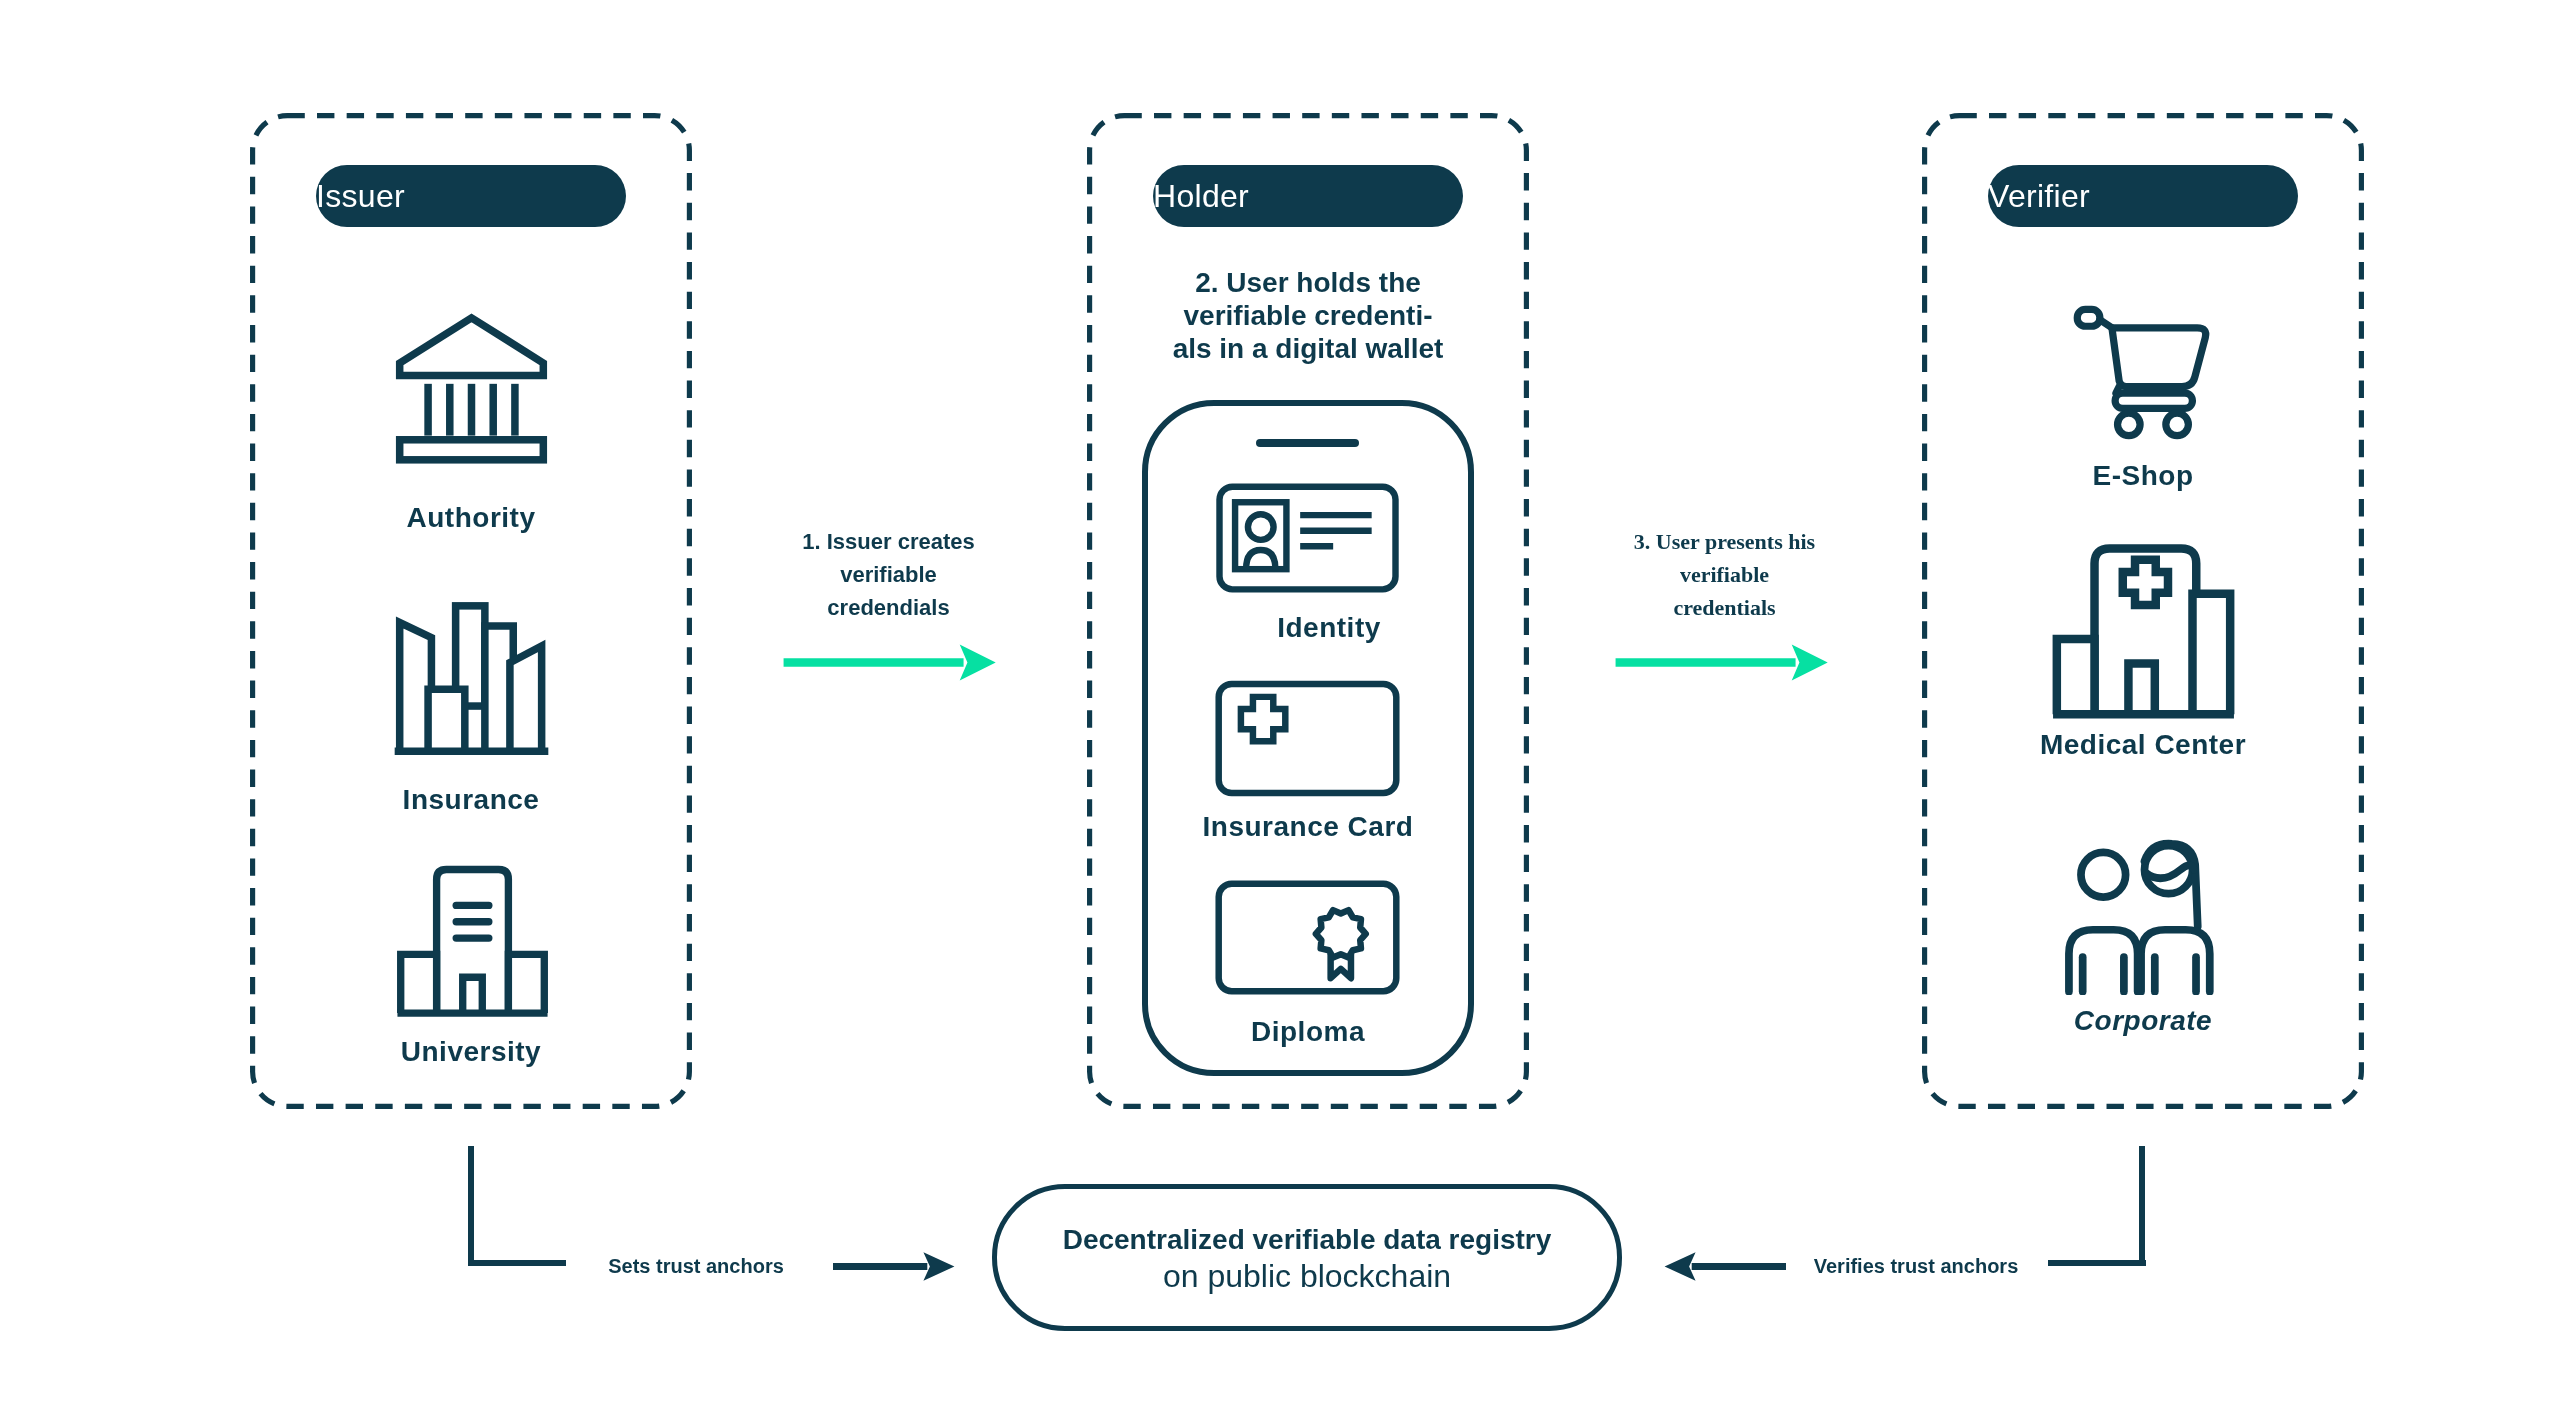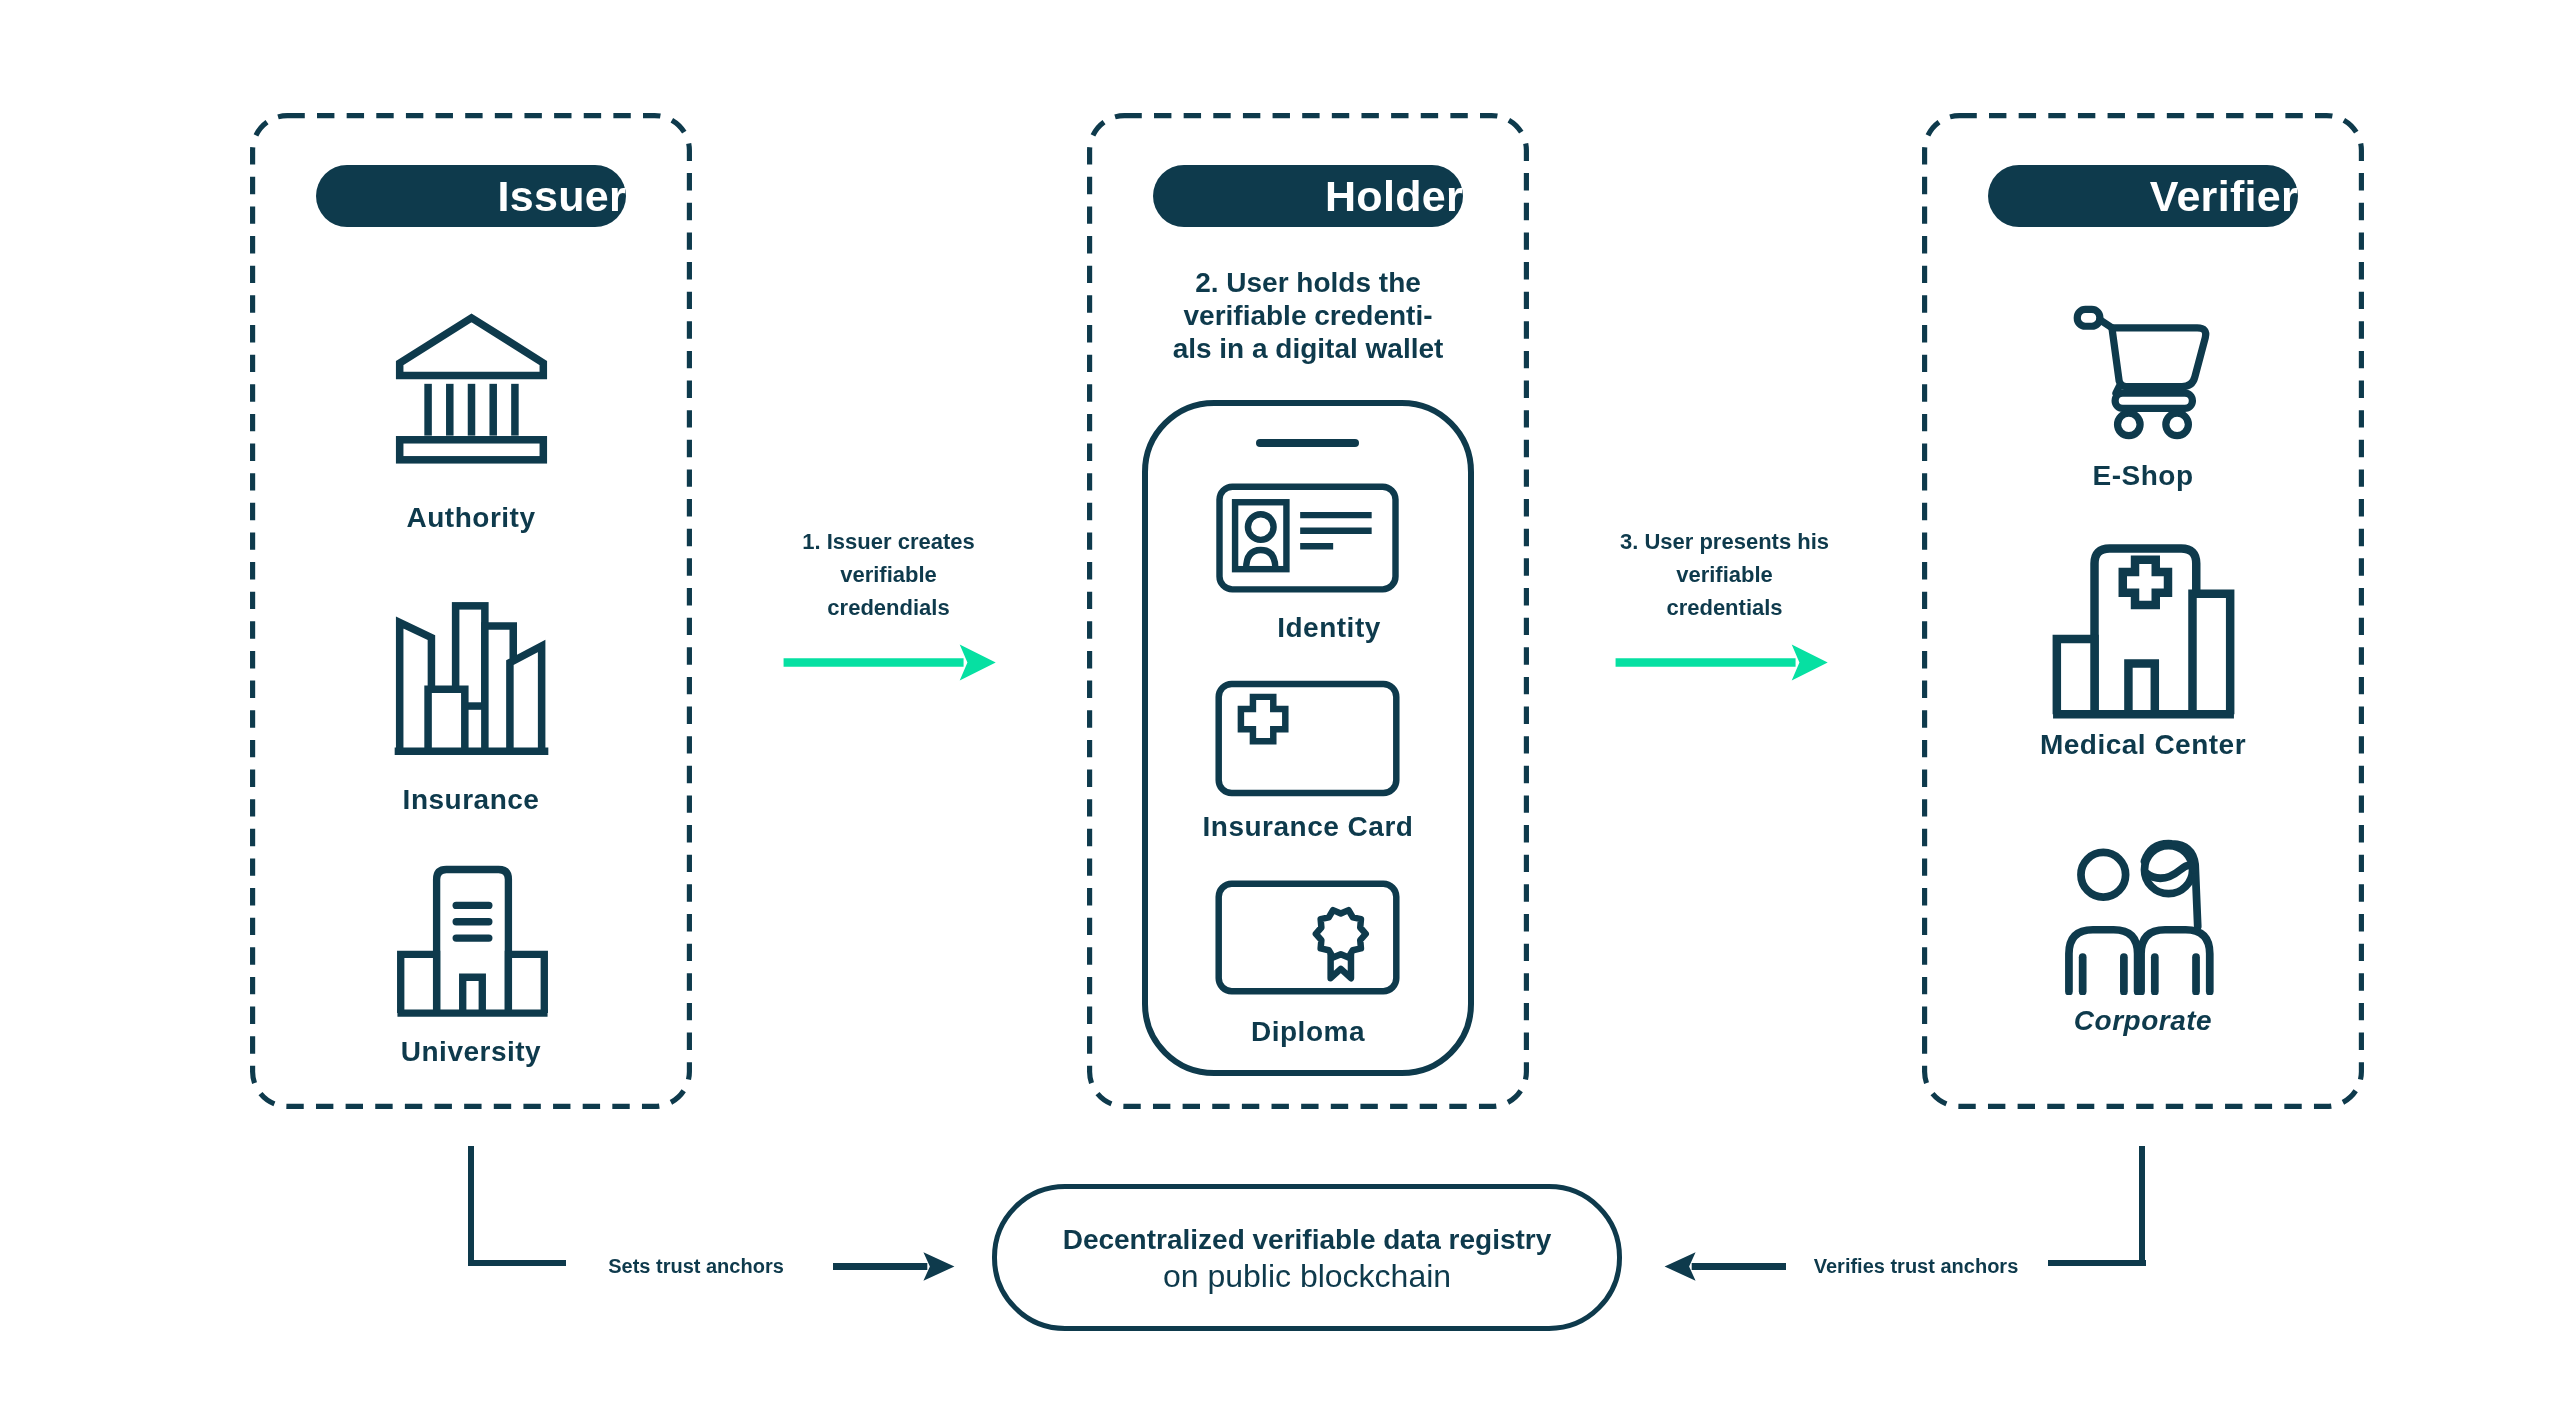--- a/index.html
+++ b/index.html
@@ -9,21 +9,21 @@
   html,body{margin:0;padding:0;background:#ffffff;}
   .canvas{
     position:relative;width:2576px;height:1409px;background:#ffffff;
     font-family:"Liberation Sans", sans-serif;color:var(--navy);overflow:hidden;
   }
   .col{position:absolute;top:113px;width:442px;height:996px;}
   .col-frame{position:absolute;left:0;top:0;}
   .pill{
     position:absolute;top:52px;left:50%;margin-left:-155px;width:310px;height:62px;
     background:var(--navy);border-radius:32px;color:#ffffff;
-    font-size:43px;font-weight:bold;text-align:right;line-height:62px;letter-spacing:0.3px;
+    font-size:32px;font-weight:normal;text-align:left;line-height:62px;letter-spacing:0.3px;
   }
   .item-label{
     position:absolute;left:0;width:100%;text-align:center;
     font-size:28px;font-weight:bold;line-height:33px;letter-spacing:0.5px;
   }
   .icon{position:absolute;}
   .note{
     position:absolute;left:0;width:100%;text-align:center;
     font-size:28px;font-weight:bold;line-height:33px;
   }
@@ -203,21 +203,21 @@
   <div class="flow-text" style="left:708px;top:525px;">
     <div>1. Issuer creates</div>
     <div>verifiable</div>
     <div>credendials</div>
   </div>
   <svg style="position:absolute;left:781px;top:641px;" width="216" height="43" viewBox="0 0 336 66">
     <line x1="4" y1="33" x2="284" y2="33" stroke="#06e0a2" stroke-width="13"></line>
     <polygon points="278,5 334,33 278,61 290,33" fill="#06e0a2"></polygon>
   </svg>
 
-  <div class="flow-text" style="left:1544px;top:525px;">
+  <div class="flow-text" style="left:1544px;top:525px;font-family:Liberation Serif, serif;">
     <div>3. User presents his</div>
     <div>verifiable</div>
     <div>credentials</div>
   </div>
   <svg style="position:absolute;left:1613px;top:641px;" width="216" height="43" viewBox="0 0 336 66">
     <line x1="4" y1="33" x2="284" y2="33" stroke="#06e0a2" stroke-width="13"></line>
     <polygon points="278,5 334,33 278,61 290,33" fill="#06e0a2"></polygon>
   </svg>
 
   <div class="connector" style="left:468px;top:1146px;width:6.4px;height:117px;"></div>

